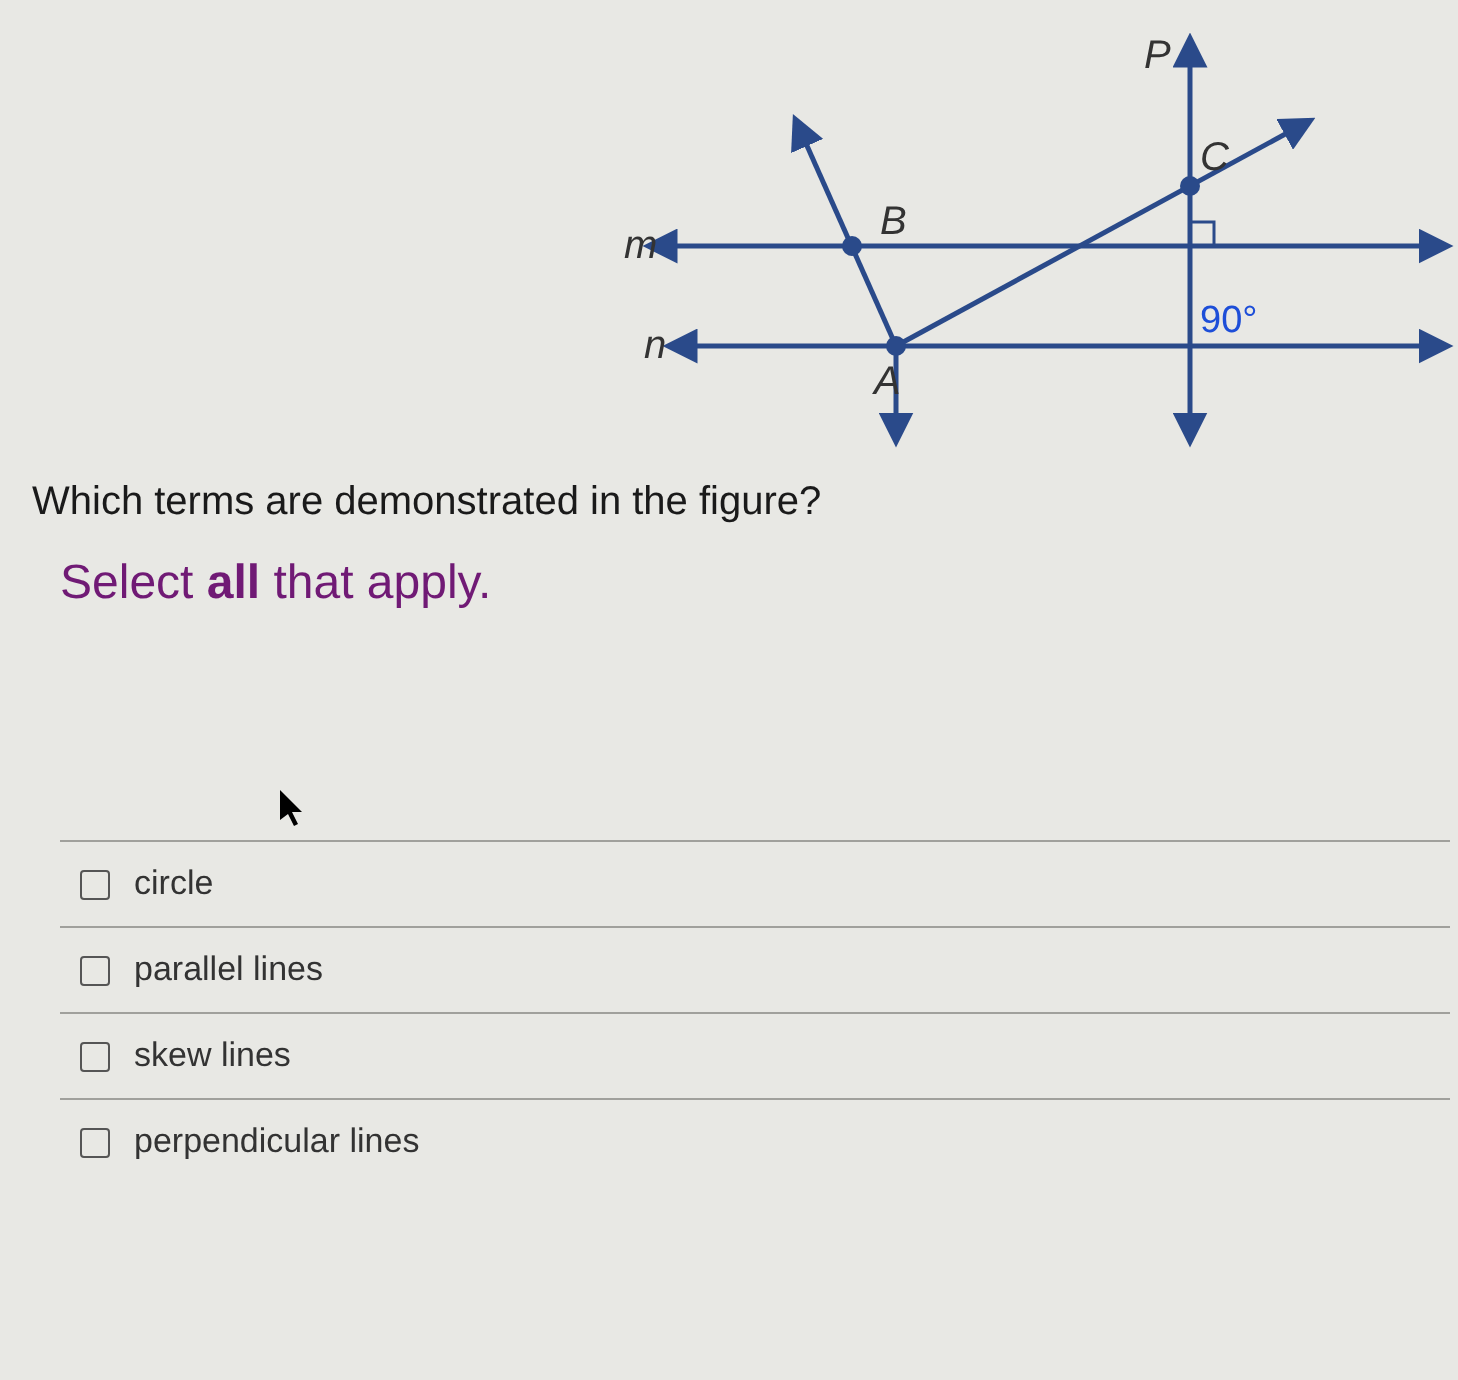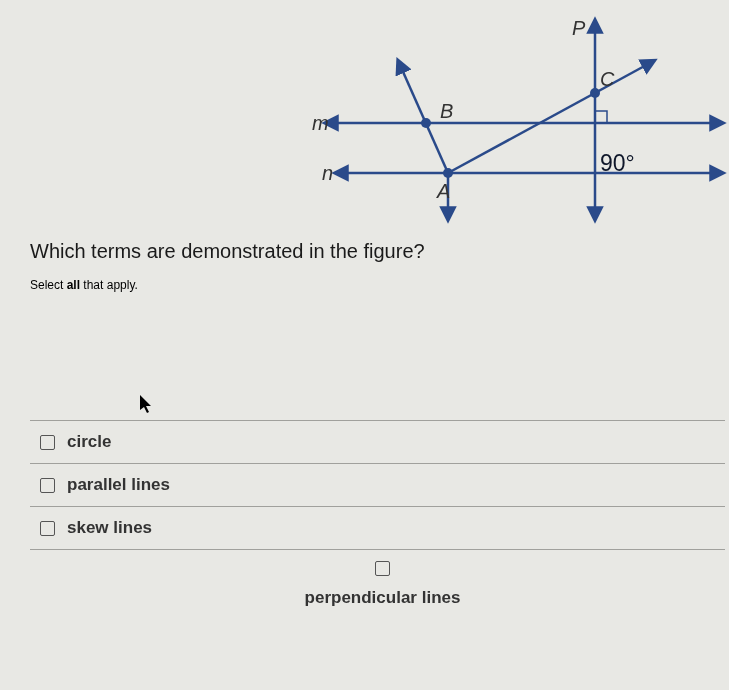--- a/index.html
+++ b/index.html
@@ -21,30 +21,30 @@
     }
     .line-label {
       position: absolute;
       font-style: italic;
       font-size: 20px;
       color: #333;
     }
     .question-text {
       position: absolute;
       top: 240px;
-      left: 30px;
+      left: 16px;
       font-size: 20px;
       color: #1a1a1a;
     }
     .instruction-text {
       position: absolute;
       top: 278px;
       left: 30px;
-      font-size: 12px;
-      color: #000000;
+      font-size: 24px;
+      color: #701a75;
     }
     .cursor {
       position: absolute;
       top: 395px;
       left: 140px;
       font-size: 20px;
       pointer-events: none;
     }
     .options {
       position: absolute;
@@ -52,42 +52,41 @@
       left: 30px;
       right: 0;
       width: 695px;
     }
     .option-row {
       display: flex;
       align-items: center;
       border-top: 1px solid #a0a09c;
       padding: 11px 0 11px 10px;
       gap: 12px;
-      font-weight: bold;
     }
-    .option-row:last-child { border-bottom: none; flex-direction: column; }
+    .option-row:last-child { border-bottom: none; }
     .checkbox {
       width: 15px;
       height: 15px;
       border: 1.5px solid #555;
       border-radius: 2px;
       background: transparent;
       cursor: pointer;
       flex-shrink: 0;
     }
     .option-label {
       font-size: 17px;
       color: #333;
       cursor: pointer;
     }
     svg { overflow: visible; }
     .angle-label {
       position: absolute;
-      font-size: 23px;
-      color: #0f172a;
+      font-size: 19px;
+      color: #1d4ed8;
       text-align: center;
     }
   </style>
 </head>
 <body>
 
 <div class="figure-area">
   <svg width="420" height="220">
     <defs>
       <marker id="arrow" viewBox="0 0 10 10" refX="5" refY="5" markerWidth="7" markerHeight="7" orient="auto-start-reverse">

